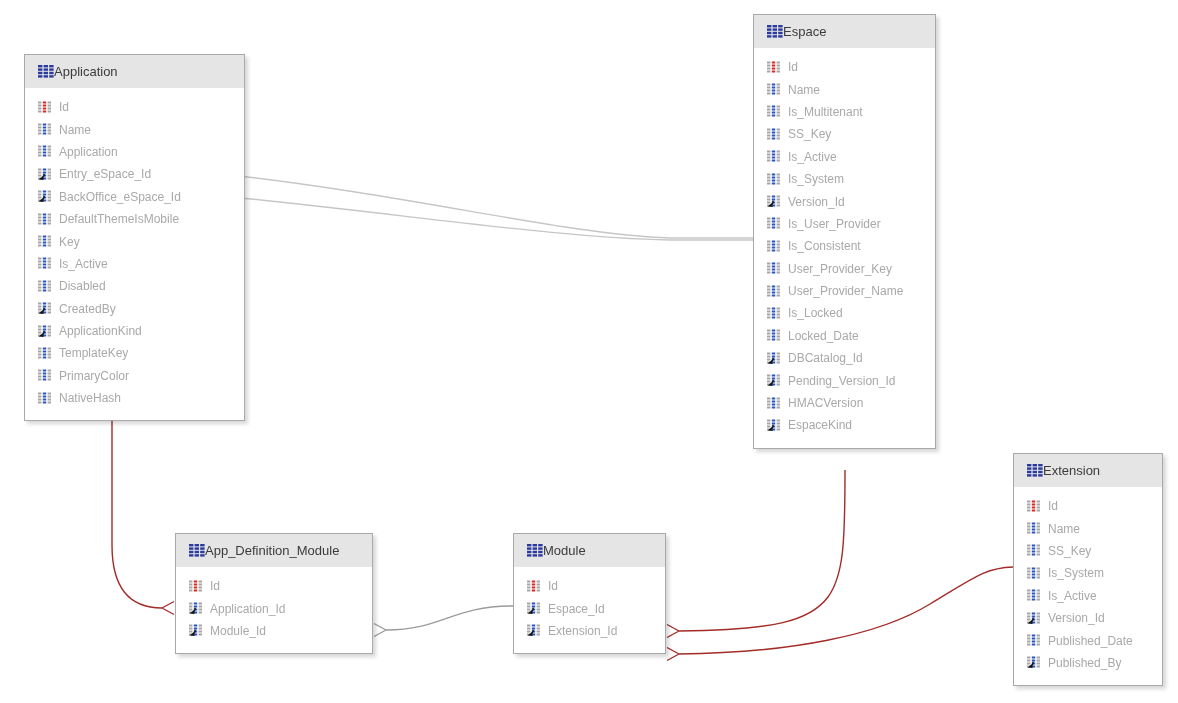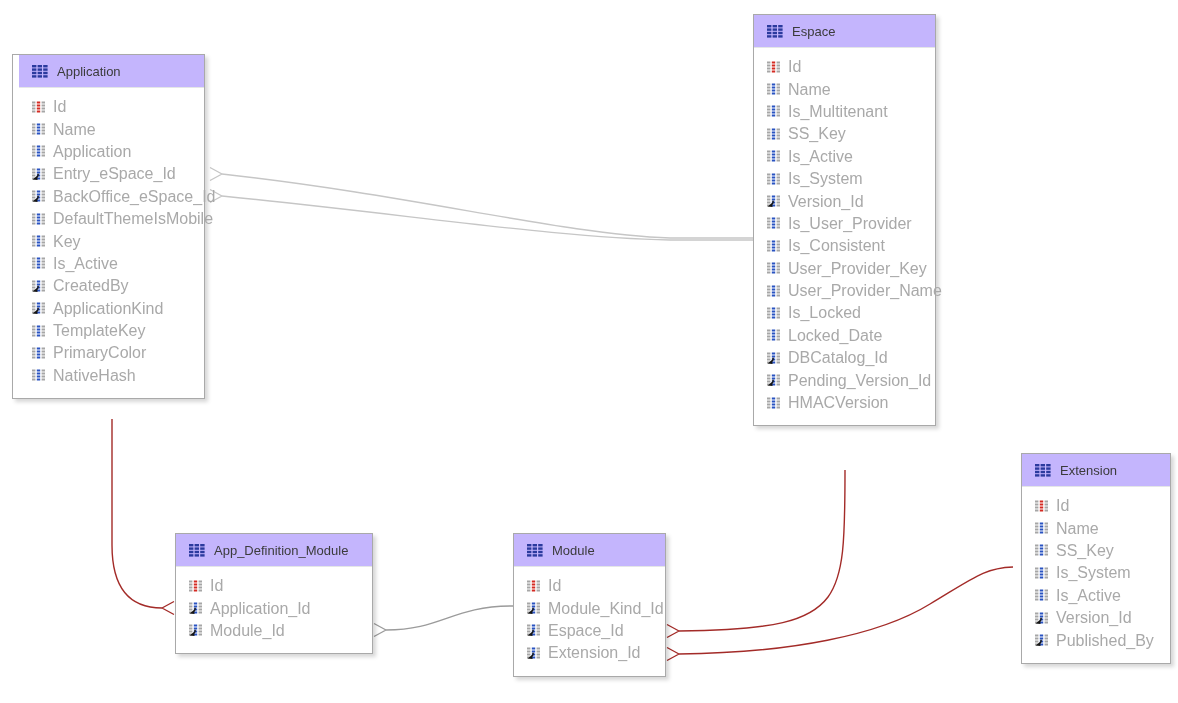--- a/index.html
+++ b/index.html
@@ -26,44 +26,43 @@
     position: absolute;
     background: #ffffff;
     border: 1px solid #a9a9a9;
     box-shadow: 3px 3px 4px rgba(0,0,0,0.16);
     box-sizing: border-box;
   }
   .entity-header {
     height: 33px;
     display: flex;
     align-items: center;
-    gap: 9px;
     padding: 0 10px 0 13px;
-    background: #c4b5fd;
+    background: #e5e5e5;
     border-bottom: 1px solid #e4e6e7;
     box-sizing: border-box;
     cursor: default;
   }
   .entity-title {
     font-size: 13px;
     color: #3b3b3b;
     white-space: nowrap;
   }
   .fields {
     padding: 8px 0 11px 0;
   }
   .field {
     height: 22.4px;
     display: flex;
     align-items: center;
     gap: 8px;
     padding: 0 8px 0 13px;
   }
   .field-label {
-    font-size: 16px;
+    font-size: 12px;
     color: #a9a9a9;
     white-space: nowrap;
   }
   .icon { flex: 0 0 auto; display: block; }
 </style>
 </head>
 <body>
 
 <div id="canvas">
   <svg id="wires" viewBox="0 0 1178 703" xmlns="http://www.w3.org/2000/svg">
@@ -85,21 +84,21 @@
       </g>
       <g fill="none" stroke="#a32b28" stroke-width="1.4">
         <path d="M 679 631 C 775 630, 810 621, 828 597 C 844 575, 845 540, 845 470"></path>
         <path d="M 679 631 L 667 624.5 M 679 631 L 667 637.5"></path>
       </g>
       <g fill="none" stroke="#a32b28" stroke-width="1.4">
         <path d="M 679 654 C 790 653, 880 635, 930 604 C 975 577, 985 568, 1013 567"></path>
         <path d="M 679 654 L 667 647.5 M 679 654 L 667 660.5"></path>
       </g>
     </svg>
-<div class="entity" style="left: 12px; top: 54px; width: 193px; padding-left: 6px;">
+<div class="entity" style="left: 24px; top: 54px; width: 221px;">
       <div class="entity-header">
         <svg class="icon" width="16" height="13" viewBox="0 0 16 13">
           <rect x="0" y="0" width="4.4" height="2.4" fill="#2b3a9e"></rect>
           <rect x="5.6" y="0" width="4.4" height="2.4" fill="#2b3a9e"></rect>
           <rect x="11.2" y="0" width="4.4" height="2.4" fill="#2b3a9e"></rect>
           <rect x="0" y="3.4" width="4.4" height="2.4" fill="#2b3a9e"></rect>
           <rect x="5.6" y="3.4" width="4.4" height="2.4" fill="#2b3a9e"></rect>
           <rect x="11.2" y="3.4" width="4.4" height="2.4" fill="#2b3a9e"></rect>
           <rect x="0" y="6.8" width="4.4" height="2.4" fill="#2b3a9e"></rect>
           <rect x="5.6" y="6.8" width="4.4" height="2.4" fill="#2b3a9e"></rect>
@@ -243,20 +242,37 @@
             <rect x="4.8" y="3.5" width="3.4" height="2" fill="#2953c1"></rect>
             <rect x="9.6" y="3.5" width="3.4" height="2" fill="#a6a6a6"></rect>
             <rect x="0" y="6.5" width="3.4" height="2" fill="#a6a6a6"></rect>
             <rect x="4.8" y="6.5" width="3.4" height="2" fill="#2953c1"></rect>
             <rect x="9.6" y="6.5" width="3.4" height="2" fill="#a6a6a6"></rect>
             <rect x="0" y="9.5" width="3.4" height="2" fill="#a6a6a6"></rect>
             <rect x="4.8" y="9.5" width="3.4" height="2" fill="#2953c1"></rect>
             <rect x="9.6" y="9.5" width="3.4" height="2" fill="#a6a6a6"></rect>
           </svg>
           <span class="field-label">Is_Active</span>
+        </div>
+        <div class="field">
+          <svg class="icon" width="13" height="13" viewBox="0 0 13 13">
+            <rect x="0" y="0.5" width="3.4" height="2" fill="#a6a6a6"></rect>
+            <rect x="4.8" y="0.5" width="3.4" height="2" fill="#2953c1"></rect>
+            <rect x="9.6" y="0.5" width="3.4" height="2" fill="#a6a6a6"></rect>
+            <rect x="0" y="3.5" width="3.4" height="2" fill="#a6a6a6"></rect>
+            <rect x="4.8" y="3.5" width="3.4" height="2" fill="#2953c1"></rect>
+            <rect x="9.6" y="3.5" width="3.4" height="2" fill="#a6a6a6"></rect>
+            <rect x="0" y="6.5" width="3.4" height="2" fill="#a6a6a6"></rect>
+            <rect x="4.8" y="6.5" width="3.4" height="2" fill="#2953c1"></rect>
+            <rect x="9.6" y="6.5" width="3.4" height="2" fill="#a6a6a6"></rect>
+            <rect x="0" y="9.5" width="3.4" height="2" fill="#a6a6a6"></rect>
+            <rect x="4.8" y="9.5" width="3.4" height="2" fill="#2953c1"></rect>
+            <rect x="9.6" y="9.5" width="3.4" height="2" fill="#a6a6a6"></rect>
+          </svg>
+          <span class="field-label">Disabled</span>
         </div>
         <div class="field">
           <svg class="icon" width="13" height="13" viewBox="0 0 13 13">
             <rect x="0" y="0.5" width="3.4" height="2" fill="#a6a6a6"></rect>
             <rect x="4.8" y="0.5" width="3.4" height="2" fill="#2953c1"></rect>
             <rect x="9.6" y="0.5" width="3.4" height="2" fill="#a6a6a6"></rect>
             <rect x="0" y="3.5" width="3.4" height="2" fill="#a6a6a6"></rect>
             <rect x="4.8" y="3.5" width="3.4" height="2" fill="#2953c1"></rect>
             <rect x="9.6" y="3.5" width="3.4" height="2" fill="#a6a6a6"></rect>
             <rect x="0" y="6.5" width="3.4" height="2" fill="#a6a6a6"></rect>
@@ -632,20 +648,39 @@
             <rect x="9.6" y="3.5" width="3.4" height="2" fill="#a6a6a6"></rect>
             <rect x="0" y="6.5" width="3.4" height="2" fill="#a6a6a6"></rect>
             <rect x="4.8" y="6.5" width="3.4" height="2" fill="#2953c1"></rect>
             <rect x="9.6" y="6.5" width="3.4" height="2" fill="#a6a6a6"></rect>
             <rect x="0" y="9.5" width="3.4" height="2" fill="#a6a6a6"></rect>
             <rect x="4.8" y="9.5" width="3.4" height="2" fill="#2953c1"></rect>
             <rect x="9.6" y="9.5" width="3.4" height="2" fill="#a6a6a6"></rect>
           </svg>
           <span class="field-label">HMACVersion</span>
         </div>
+        <div class="field">
+          <svg class="icon" width="13" height="13" viewBox="0 0 13 13">
+            <rect x="0" y="0.5" width="3.4" height="2" fill="#a6a6a6"></rect>
+            <rect x="4.8" y="0.5" width="3.4" height="2" fill="#2953c1"></rect>
+            <rect x="9.6" y="0.5" width="3.4" height="2" fill="#a6a6a6"></rect>
+            <rect x="0" y="3.5" width="3.4" height="2" fill="#a6a6a6"></rect>
+            <rect x="4.8" y="3.5" width="3.4" height="2" fill="#2953c1"></rect>
+            <rect x="9.6" y="3.5" width="3.4" height="2" fill="#a6a6a6"></rect>
+            <rect x="0" y="6.5" width="3.4" height="2" fill="#a6a6a6"></rect>
+            <rect x="4.8" y="6.5" width="3.4" height="2" fill="#2953c1"></rect>
+            <rect x="9.6" y="6.5" width="3.4" height="2" fill="#a6a6a6"></rect>
+            <rect x="0" y="9.5" width="3.4" height="2" fill="#a6a6a6"></rect>
+            <rect x="4.8" y="9.5" width="3.4" height="2" fill="#2953c1"></rect>
+            <rect x="9.6" y="9.5" width="3.4" height="2" fill="#a6a6a6"></rect>
+            <path d="M6.1 5.8 Q6.3 8.6 5 9.4" fill="none" stroke="#141414" stroke-width="1.5"></path>
+            <polygon points="0.6,11.6 5.6,11.9 4.9,7.9" fill="#141414"></polygon>
+          </svg>
+          <span class="field-label">EspaceKind</span>
+        </div>
       </div>
     </div>
     <div class="entity" style="left: 175px; top: 533px; width: 198px; text-align: right;">
       <div class="entity-header">
         <svg class="icon" width="16" height="13" viewBox="0 0 16 13">
           <rect x="0" y="0" width="4.4" height="2.4" fill="#2b3a9e"></rect>
           <rect x="5.6" y="0" width="4.4" height="2.4" fill="#2b3a9e"></rect>
           <rect x="11.2" y="0" width="4.4" height="2.4" fill="#2b3a9e"></rect>
           <rect x="0" y="3.4" width="4.4" height="2.4" fill="#2b3a9e"></rect>
           <rect x="5.6" y="3.4" width="4.4" height="2.4" fill="#2b3a9e"></rect>
@@ -763,39 +798,20 @@
             <rect x="9.6" y="3.5" width="3.4" height="2" fill="#a6a6a6"></rect>
             <rect x="0" y="6.5" width="3.4" height="2" fill="#a6a6a6"></rect>
             <rect x="4.8" y="6.5" width="3.4" height="2" fill="#2953c1"></rect>
             <rect x="9.6" y="6.5" width="3.4" height="2" fill="#a6a6a6"></rect>
             <rect x="0" y="9.5" width="3.4" height="2" fill="#a6a6a6"></rect>
             <rect x="4.8" y="9.5" width="3.4" height="2" fill="#2953c1"></rect>
             <rect x="9.6" y="9.5" width="3.4" height="2" fill="#a6a6a6"></rect>
             <path d="M6.1 5.8 Q6.3 8.6 5 9.4" fill="none" stroke="#141414" stroke-width="1.5"></path>
             <polygon points="0.6,11.6 5.6,11.9 4.9,7.9" fill="#141414"></polygon>
           </svg>
-          <span class="field-label">Module_Kind_Id</span>
-        </div>
-        <div class="field">
-          <svg class="icon" width="13" height="13" viewBox="0 0 13 13">
-            <rect x="0" y="0.5" width="3.4" height="2" fill="#a6a6a6"></rect>
-            <rect x="4.8" y="0.5" width="3.4" height="2" fill="#2953c1"></rect>
-            <rect x="9.6" y="0.5" width="3.4" height="2" fill="#a6a6a6"></rect>
-            <rect x="0" y="3.5" width="3.4" height="2" fill="#a6a6a6"></rect>
-            <rect x="4.8" y="3.5" width="3.4" height="2" fill="#2953c1"></rect>
-            <rect x="9.6" y="3.5" width="3.4" height="2" fill="#a6a6a6"></rect>
-            <rect x="0" y="6.5" width="3.4" height="2" fill="#a6a6a6"></rect>
-            <rect x="4.8" y="6.5" width="3.4" height="2" fill="#2953c1"></rect>
-            <rect x="9.6" y="6.5" width="3.4" height="2" fill="#a6a6a6"></rect>
-            <rect x="0" y="9.5" width="3.4" height="2" fill="#a6a6a6"></rect>
-            <rect x="4.8" y="9.5" width="3.4" height="2" fill="#2953c1"></rect>
-            <rect x="9.6" y="9.5" width="3.4" height="2" fill="#a6a6a6"></rect>
-            <path d="M6.1 5.8 Q6.3 8.6 5 9.4" fill="none" stroke="#141414" stroke-width="1.5"></path>
-            <polygon points="0.6,11.6 5.6,11.9 4.9,7.9" fill="#141414"></polygon>
-          </svg>
           <span class="field-label">Espace_Id</span>
         </div>
         <div class="field">
           <svg class="icon" width="13" height="13" viewBox="0 0 13 13">
             <rect x="0" y="0.5" width="3.4" height="2" fill="#a6a6a6"></rect>
             <rect x="4.8" y="0.5" width="3.4" height="2" fill="#2953c1"></rect>
             <rect x="9.6" y="0.5" width="3.4" height="2" fill="#a6a6a6"></rect>
             <rect x="0" y="3.5" width="3.4" height="2" fill="#a6a6a6"></rect>
             <rect x="4.8" y="3.5" width="3.4" height="2" fill="#2953c1"></rect>
             <rect x="9.6" y="3.5" width="3.4" height="2" fill="#a6a6a6"></rect>
@@ -805,21 +821,21 @@
             <rect x="0" y="9.5" width="3.4" height="2" fill="#a6a6a6"></rect>
             <rect x="4.8" y="9.5" width="3.4" height="2" fill="#2953c1"></rect>
             <rect x="9.6" y="9.5" width="3.4" height="2" fill="#a6a6a6"></rect>
             <path d="M6.1 5.8 Q6.3 8.6 5 9.4" fill="none" stroke="#141414" stroke-width="1.5"></path>
             <polygon points="0.6,11.6 5.6,11.9 4.9,7.9" fill="#141414"></polygon>
           </svg>
           <span class="field-label">Extension_Id</span>
         </div>
       </div>
     </div>
-    <div class="entity" style="left: 1013px; top: 453px; width: 150px; margin-left: 8px;">
+    <div class="entity" style="left: 1013px; top: 453px; width: 150px;">
       <div class="entity-header">
         <svg class="icon" width="16" height="13" viewBox="0 0 16 13">
           <rect x="0" y="0" width="4.4" height="2.4" fill="#2b3a9e"></rect>
           <rect x="5.6" y="0" width="4.4" height="2.4" fill="#2b3a9e"></rect>
           <rect x="11.2" y="0" width="4.4" height="2.4" fill="#2b3a9e"></rect>
           <rect x="0" y="3.4" width="4.4" height="2.4" fill="#2b3a9e"></rect>
           <rect x="5.6" y="3.4" width="4.4" height="2.4" fill="#2b3a9e"></rect>
           <rect x="11.2" y="3.4" width="4.4" height="2.4" fill="#2b3a9e"></rect>
           <rect x="0" y="6.8" width="4.4" height="2.4" fill="#2b3a9e"></rect>
           <rect x="5.6" y="6.8" width="4.4" height="2.4" fill="#2b3a9e"></rect>
@@ -942,20 +958,37 @@
             <rect x="9.6" y="0.5" width="3.4" height="2" fill="#a6a6a6"></rect>
             <rect x="0" y="3.5" width="3.4" height="2" fill="#a6a6a6"></rect>
             <rect x="4.8" y="3.5" width="3.4" height="2" fill="#2953c1"></rect>
             <rect x="9.6" y="3.5" width="3.4" height="2" fill="#a6a6a6"></rect>
             <rect x="0" y="6.5" width="3.4" height="2" fill="#a6a6a6"></rect>
             <rect x="4.8" y="6.5" width="3.4" height="2" fill="#2953c1"></rect>
             <rect x="9.6" y="6.5" width="3.4" height="2" fill="#a6a6a6"></rect>
             <rect x="0" y="9.5" width="3.4" height="2" fill="#a6a6a6"></rect>
             <rect x="4.8" y="9.5" width="3.4" height="2" fill="#2953c1"></rect>
             <rect x="9.6" y="9.5" width="3.4" height="2" fill="#a6a6a6"></rect>
+          </svg>
+          <span class="field-label">Published_Date</span>
+        </div>
+        <div class="field">
+          <svg class="icon" width="13" height="13" viewBox="0 0 13 13">
+            <rect x="0" y="0.5" width="3.4" height="2" fill="#a6a6a6"></rect>
+            <rect x="4.8" y="0.5" width="3.4" height="2" fill="#2953c1"></rect>
+            <rect x="9.6" y="0.5" width="3.4" height="2" fill="#a6a6a6"></rect>
+            <rect x="0" y="3.5" width="3.4" height="2" fill="#a6a6a6"></rect>
+            <rect x="4.8" y="3.5" width="3.4" height="2" fill="#2953c1"></rect>
+            <rect x="9.6" y="3.5" width="3.4" height="2" fill="#a6a6a6"></rect>
+            <rect x="0" y="6.5" width="3.4" height="2" fill="#a6a6a6"></rect>
+            <rect x="4.8" y="6.5" width="3.4" height="2" fill="#2953c1"></rect>
+            <rect x="9.6" y="6.5" width="3.4" height="2" fill="#a6a6a6"></rect>
+            <rect x="0" y="9.5" width="3.4" height="2" fill="#a6a6a6"></rect>
+            <rect x="4.8" y="9.5" width="3.4" height="2" fill="#2953c1"></rect>
+            <rect x="9.6" y="9.5" width="3.4" height="2" fill="#a6a6a6"></rect>
             <path d="M6.1 5.8 Q6.3 8.6 5 9.4" fill="none" stroke="#141414" stroke-width="1.5"></path>
             <polygon points="0.6,11.6 5.6,11.9 4.9,7.9" fill="#141414"></polygon>
           </svg>
           <span class="field-label">Published_By</span>
         </div>
       </div>
     </div>
   </div>
 
 </body></html>

